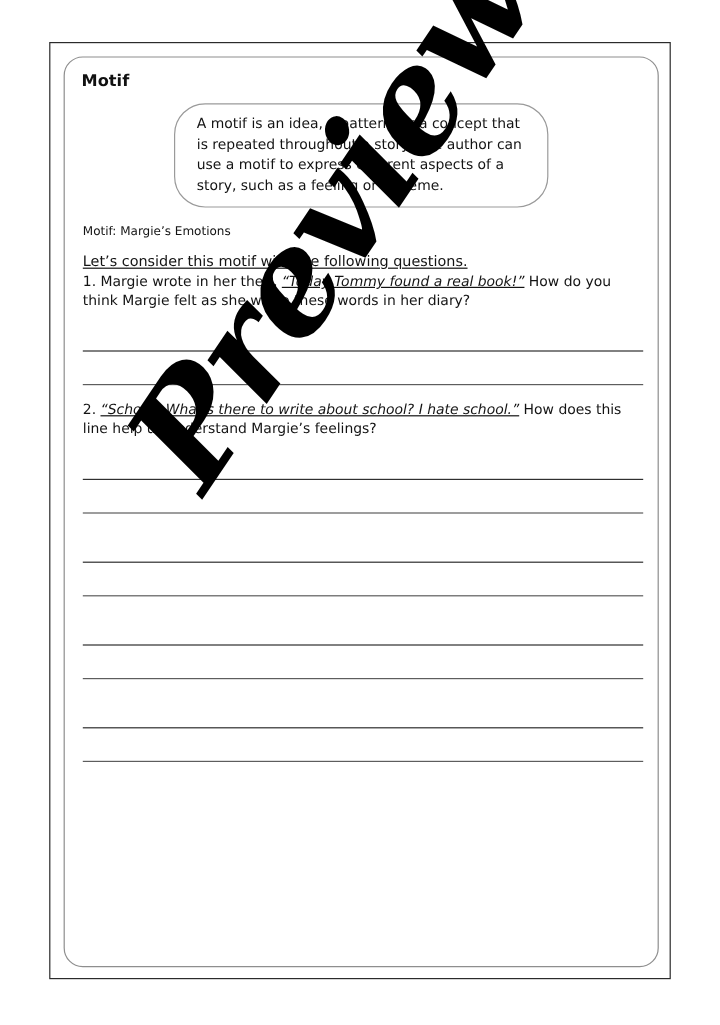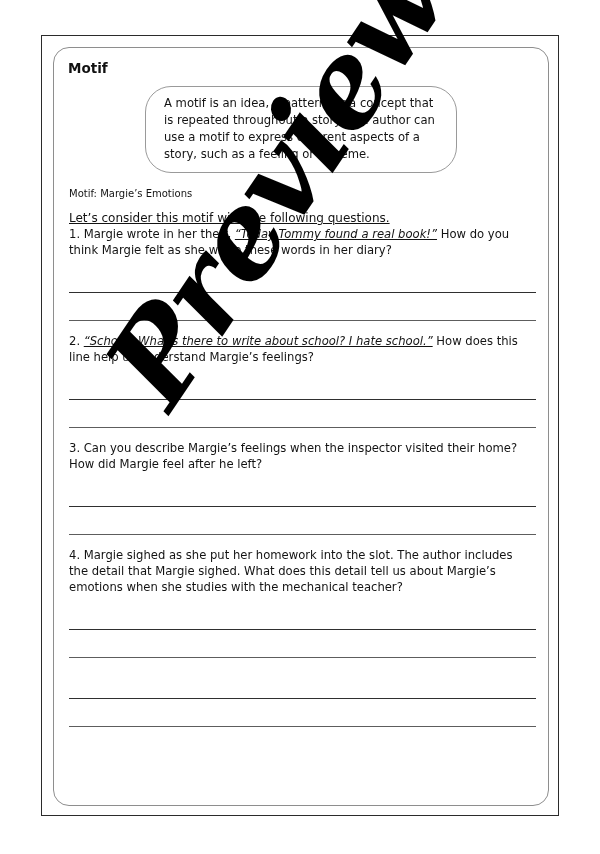--- a/index.html
+++ b/index.html
@@ -180,28 +180,26 @@
               </div>
             </div>
             <div class="question-block">
               <div class="question-text"><span>2.</span> <span class="q-quote">“School? What’s there to write about school? I hate school.”</span> <span>How does this line help us understand Margie’s feelings?</span></div>
               <div class="answer-lines">
                 <div class="answer-line"></div>
                 <div class="answer-line light"></div>
               </div>
             </div>
             <div class="question-block">
-              <div class="question-text"><span>3.</span> <span>Can you describe Margie’s feelings when the inspector visited their home? How did Margie feel after he left?</span> </div>
-              <div class="answer-lines">
-                <div class="answer-line"></div>
-                <div class="answer-line light"></div>
-              </div>
-            </div>
-            <div class="question-block">
-              <div class="question-text"><span>4.</span> <span>Margie sighed as she put her homework into the slot. The author includes the detail that Margie sighed. What does this detail tell us about Margie’s emotions when she studies with the mechanical teacher?</span> </div>
+              <div class="answer-lines">
+                <div class="answer-line"></div>
+                <div class="answer-line light"></div>
+              </div>
+            </div>
+            <div class="question-block">
               <div class="answer-lines">
                 <div class="answer-line"></div>
                 <div class="answer-line light"></div>
               </div>
             </div>
             <div class="question-block">
               <div class="answer-lines">
                 <div class="answer-line"></div>
                 <div class="answer-line light"></div>
               </div>

